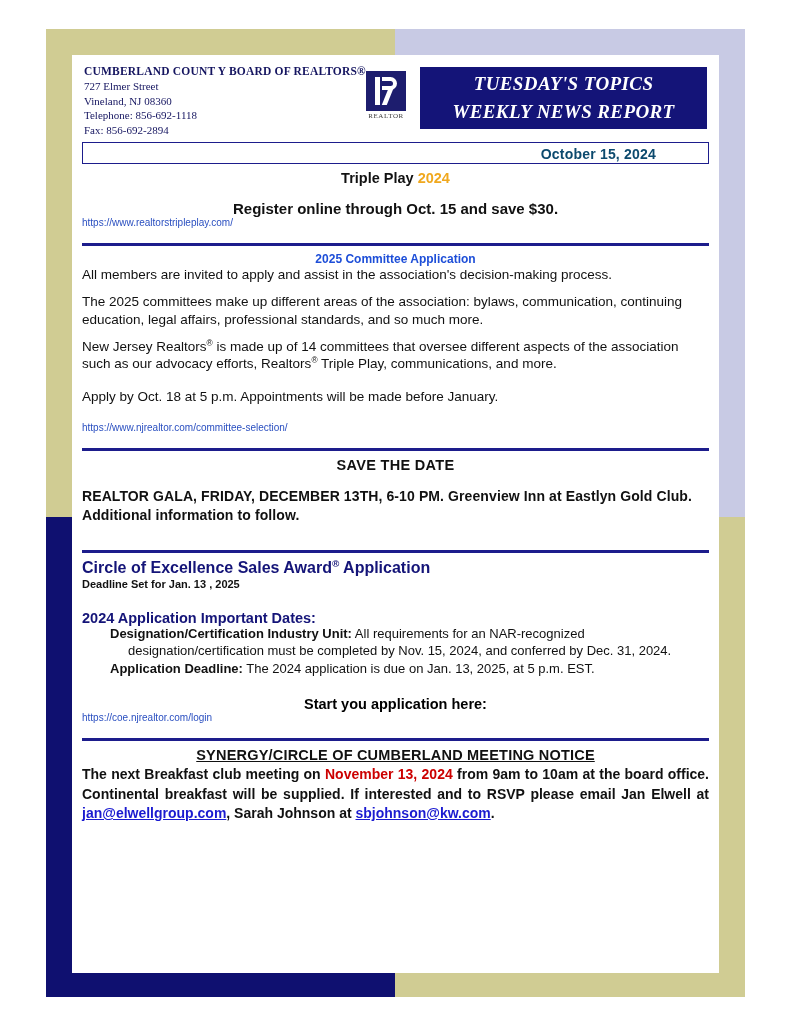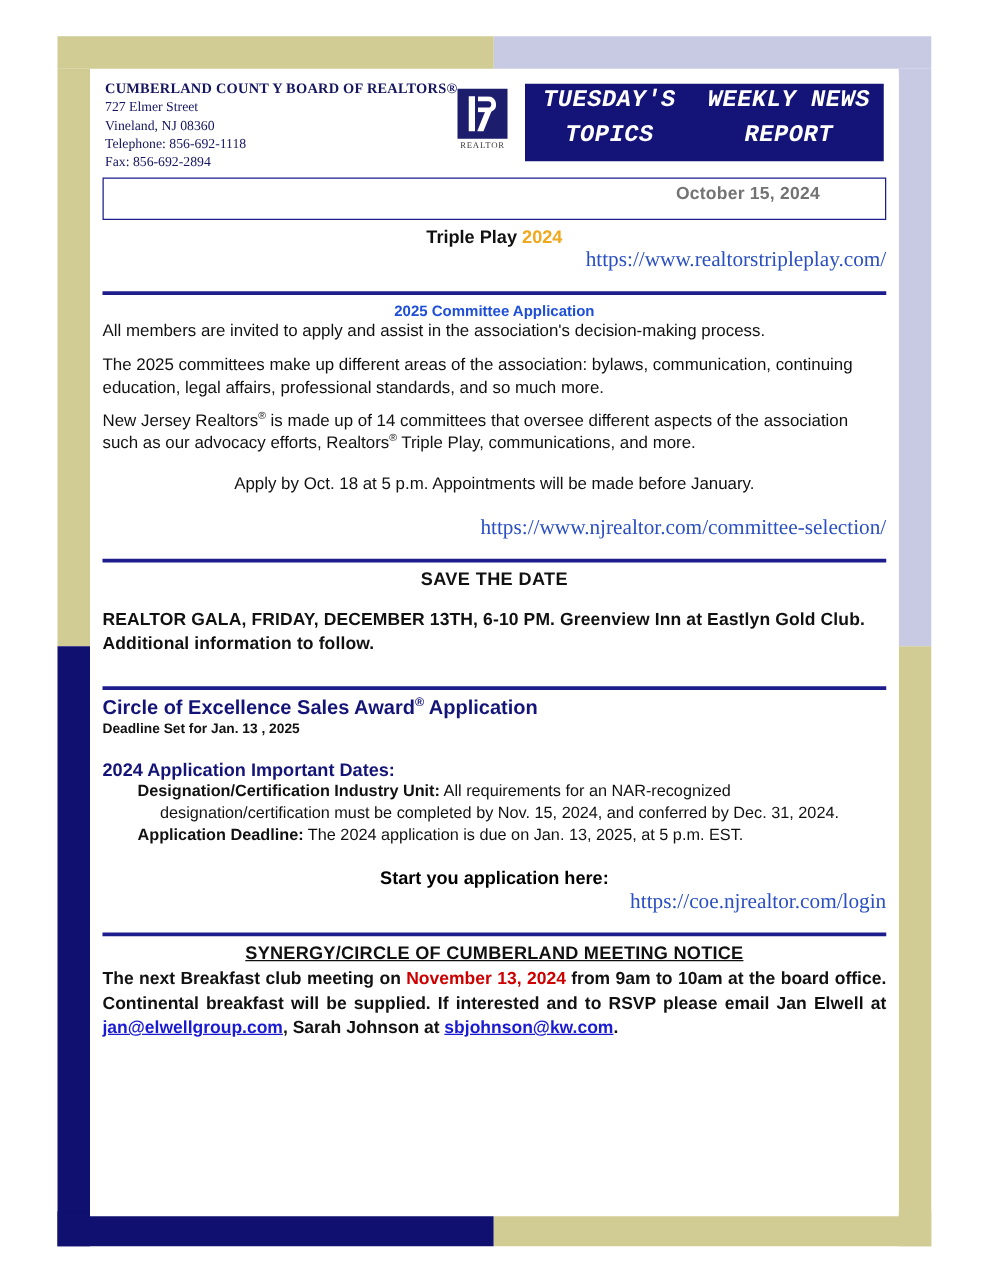--- a/index.html
+++ b/index.html
@@ -112,55 +112,56 @@
   }
 
   .banner {
     position: absolute;
     left: 348px;
     top: 8px;
     width: 287px;
     height: 62px;
     background: #141478;
     color: #ffffff;
-    font-family: Liberation Mono, monospace;
+    font-family: Liberation Serif, serif;
     font-style: italic;
     font-weight: bold;
     font-size: 19px;
     line-height: 1.45;
     text-align: center;
     display: flex;
+    flex-direction: column;
     justify-content: center;
     letter-spacing: 0.4px;
   }
 
   
   .date-bar {
     margin: 3px 10px 0 10px;
     border: 1.5px solid #1d1d8c;
-    height: 34px;
+    height: 22px;
     line-height: 22px;
     text-align: right;
     padding-right: 52px;
     box-sizing: border-box;
     font-weight: bold;
     font-size: 14px;
-    color: #737373;
+    color: #0c4a6e;
     letter-spacing: 0.2px;
   }
 
   
   .content { padding: 0 10px; }
   .rule {
     border-top: 3px solid #1d1d8c;
     margin: 7px 0 0 0;
   }
   .sec { padding: 6px 0 8px 0; }
 
-  .ctr  { text-align: center; }
+  .ctr  { }
   .b    { font-weight: bold; }
   .red  { color: #cc0000; }
   .dkred{ color: #a01515; }
   .gold { color: #f0a81e; }
   .link-u { color: #1a1ad0; text-decoration: underline; font-weight: bold; }
 
   .h-navy {
     font-weight: bold;
     font-size: 12px;
     color: #1d4ed8;
@@ -171,24 +172,23 @@
     font-size: 14.5px;
     color: #000000;
     text-align: center;
   }
   .body-txt {
     font-size: 13.5px;
     color: #111111;
     line-height: 1.28;
   }
   .sm-link {
-    font-size: 17px;
+    font-size: 10px;
     color: #2a4fc0;
-    text-align: right;
-    font-family: Liberation Serif, serif;
+    text-align: left;
   }
 
   .tp-line1 { font-size: 14.5px; font-weight: bold; color:#111; text-align:center; }
   .tp-line2 { font-size: 13.5px; color:#141478; text-align:center; margin-top:2px; }
   .tp-line2 .tail { color:#333333; font-weight: normal; }
   .tp-line3 { font-size: 15px; font-weight: bold; color:#111; text-align:center; margin-top:14px;}
 
   .gap-sm { height: 10px; }
   .gap-md { height: 16px; }
 
@@ -273,20 +273,21 @@
     </div>
 
     <div class="date-bar">October 15, 2024</div>
 
     <div class="content">
 
       <div class="sec">
         <div class="tp-line1">
           <span>Triple Play </span><span class="gold">2024</span>
         </div>
+        <div class="tp-line3">Register online through Oct. 15 and save $30.</div>
         <div class="sm-link">https://www.realtorstripleplay.com/</div>
       </div>
 
       <div class="rule"></div>
 
       <div class="sec">
         <div class="h-navy">2025 Committee Application</div>
         <div class="body-txt">All members are invited to apply and assist in the association's decision-making process.</div>
         <div class="gap-sm"></div>
         <div class="body-txt">The 2025 committees make up different areas of the association: bylaws, communication, continuing education, legal affairs, professional standards, and so much more.</div>

